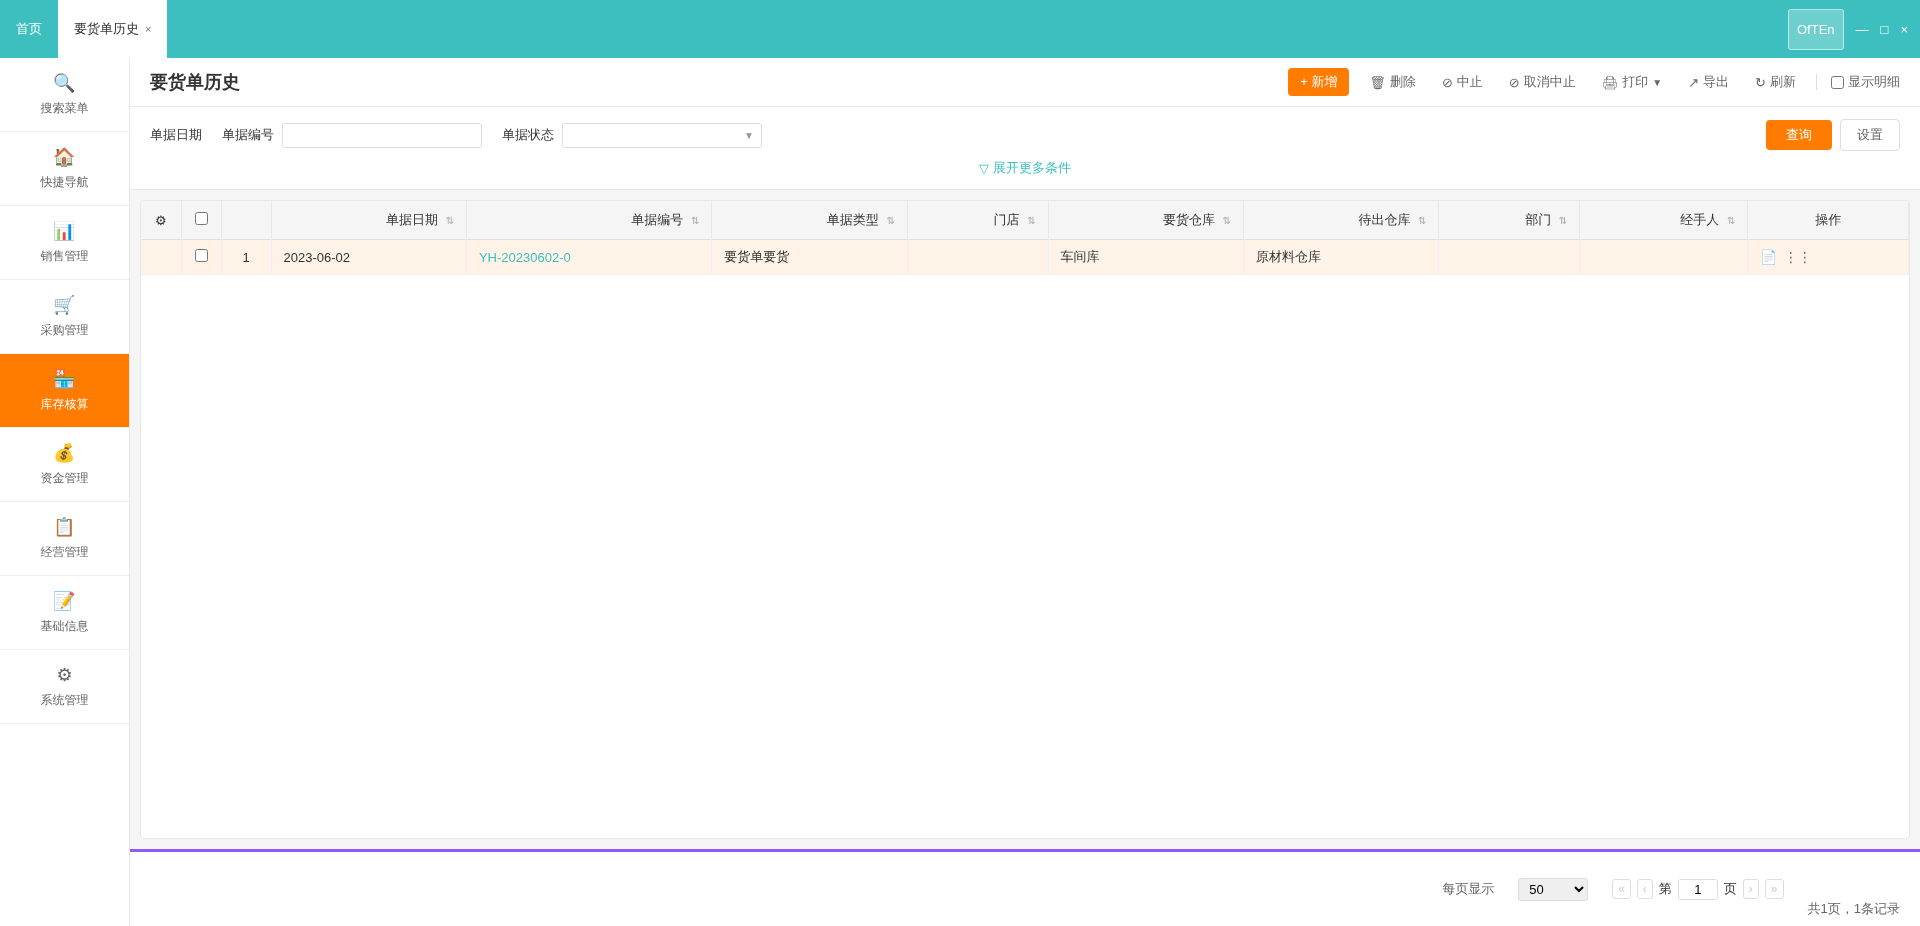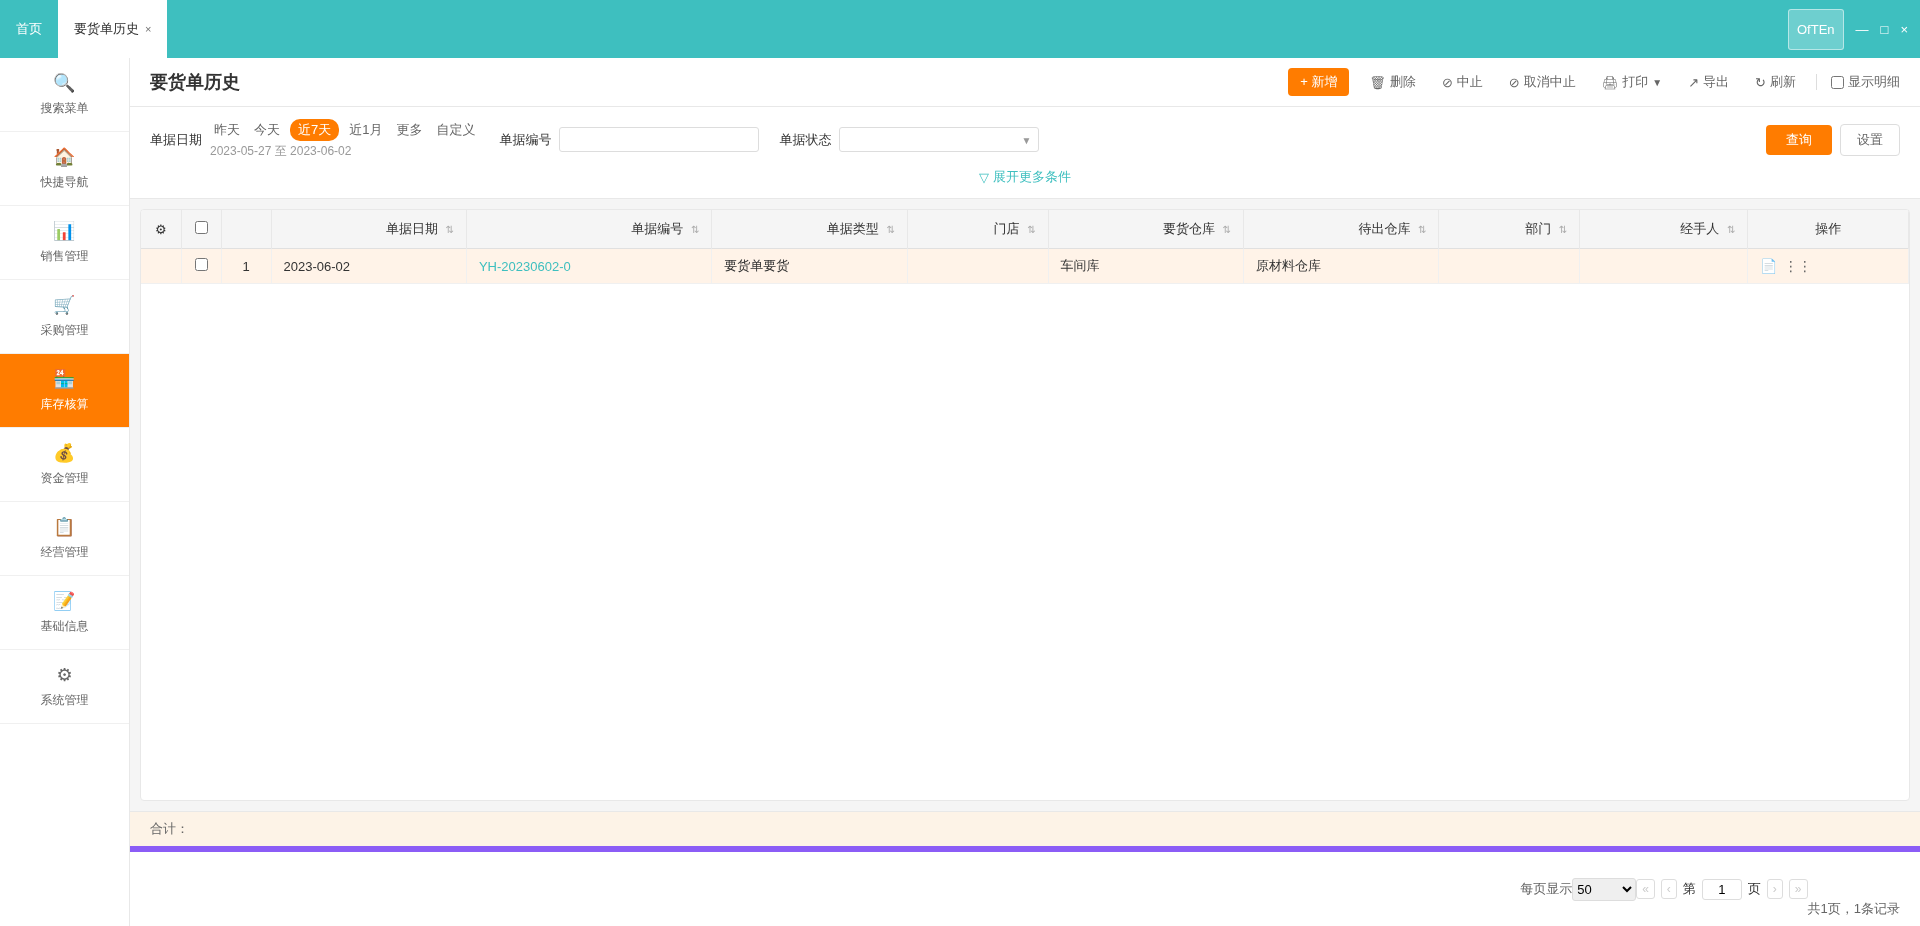--- a/index.html
+++ b/index.html
@@ -307,35 +307,35 @@
       border-top: 1px solid #e8e8e8;
       font-size: 13px;
       color: #333;
       flex-shrink: 0;
     }
     .footer-label { color: #666; }
 
     
     .pagination-bar {
       background: white;
-      border-top: 6px solid #8b5cf6;
+      border-top: 3px solid #8b5cf6;
       padding: 8px 20px;
       display: flex;
       align-items: center;
       justify-content: flex-end;
-      gap: 0;
+      gap: 24px;
       font-size: 13px;
       color: #333;
       flex-shrink: 0;
     }
     .pagination-bar .per-page-label { color: #666; }
     .per-page-select {
       border: 1px solid #ddd;
       border-radius: 3px;
-      padding: 2px 20px 2px 0;
+      padding: 2px 20px 2px 6px;
       font-size: 13px;
       outline: none;
     }
     .page-nav {
       display: flex;
       align-items: center;
       gap: 6px;
     }
     .page-nav-btn {
       cursor: pointer;
@@ -456,31 +456,20 @@
           <span>显示明细</span>
         </div>
       </div>
     </div>
 
     <div class="filter-area">
       <div class="filter-row">
 
         <div class="filter-group">
           <span class="filter-label">单据日期</span>
-          <div>
-            <div class="filter-date-options">
-              <span class="date-option">昨天</span>
-              <span class="date-option">今天</span>
-              <span class="date-option active">近7天</span>
-              <span class="date-option">近1月</span>
-              <span class="date-option">更多</span>
-              <span class="date-option">自定义</span>
-            </div>
-            <div class="date-range">2023-05-27 至 2023-06-02</div>
-          </div>
         </div>
 
         <div class="filter-group">
           <span class="filter-label">单据编号</span>
           <input class="filter-input" type="text" style="">
         </div>
 
         <div class="filter-group">
           <span class="filter-label">单据状态</span>
           <div class="filter-select-wrap">
@@ -567,23 +556,20 @@
               <div class="row-actions">
                 <span class="action-icon">📄</span>
                 <span class="action-icon">⋮⋮</span>
               </div>
             </td>
           </tr>
         </tbody>
       </table>
     </div>
 
-    <div class="table-footer">
-      <span class="footer-label">合计：</span>
-    </div>
 
     <div class="pagination-bar">
       <span class="per-page-label">每页显示</span>
       <select class="per-page-select">
         <option value="10">10</option>
         <option value="20">20</option>
         <option value="50" selected="">50</option>
         <option value="100">100</option>
       </select>
       <div class="page-nav">

